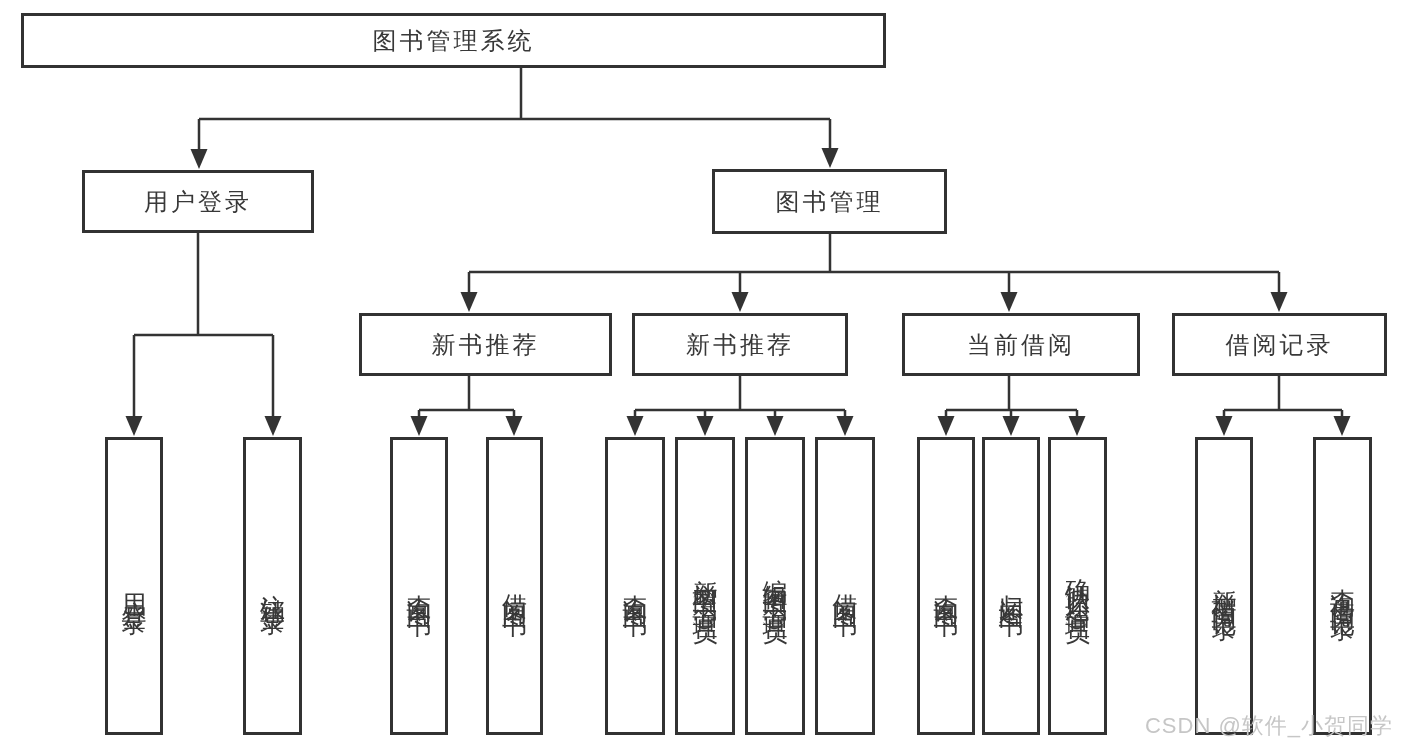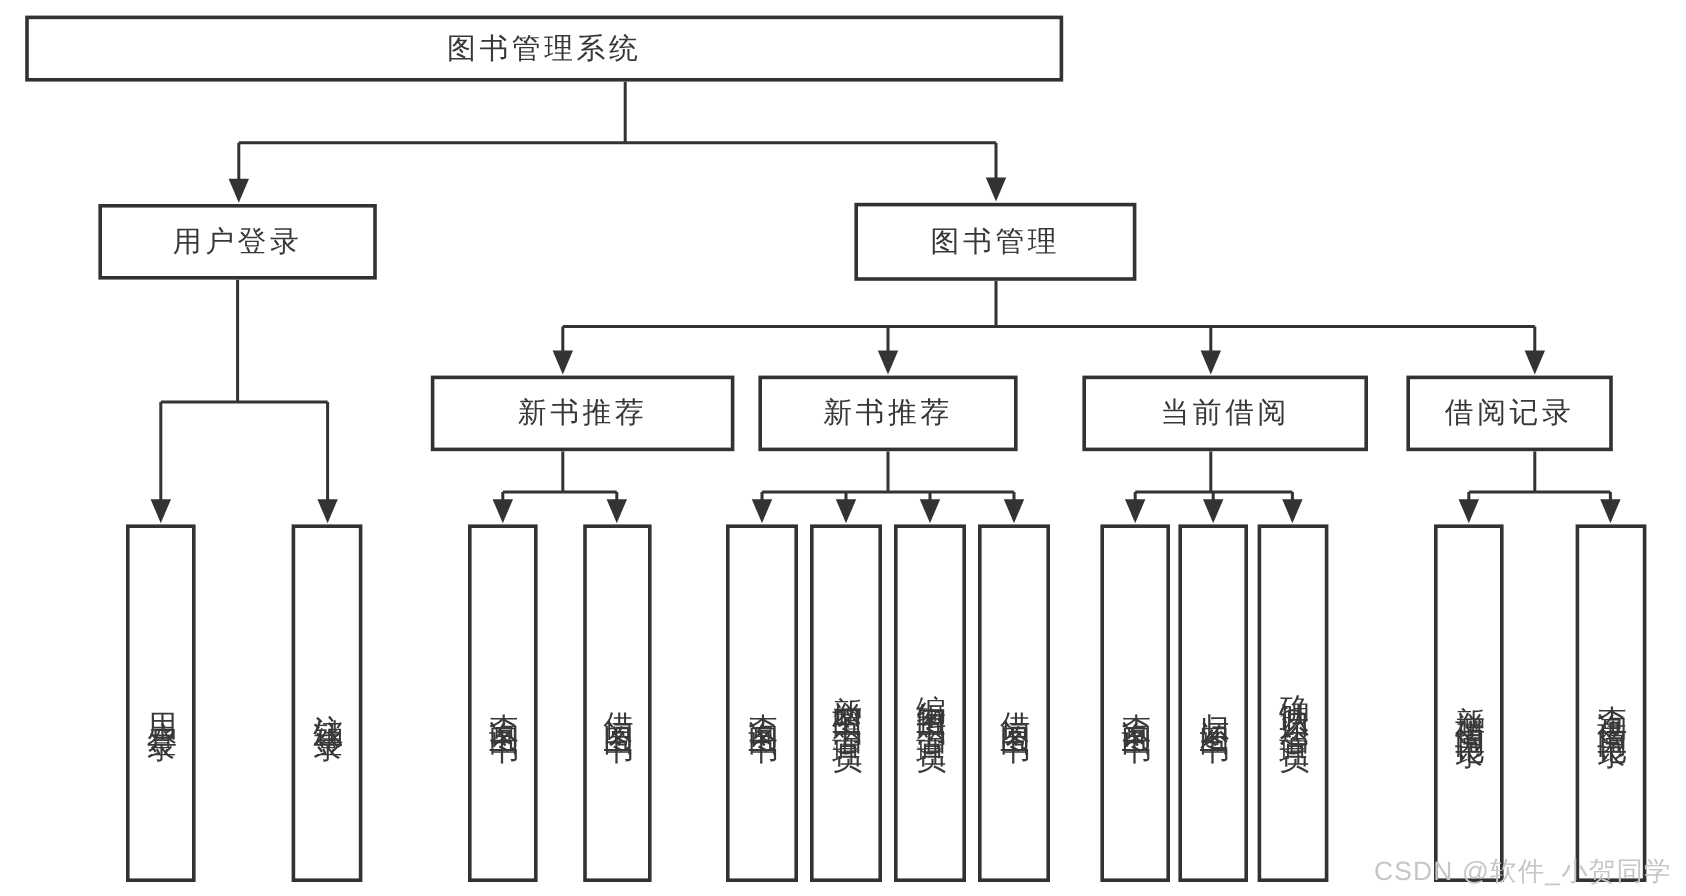--- a/index.html
+++ b/index.html
@@ -83,21 +83,21 @@
 
   <div class="node" style="left:359px;top:313px;width:253px;height:63px">
     <span>新书推荐</span>
   </div>
   <div class="node" style="left:632px;top:313px;width:216px;height:63px">
     <span>新书推荐</span>
   </div>
   <div class="node" style="left:902px;top:313px;width:238px;height:63px">
     <span>当前借阅</span>
   </div>
-  <div class="node" style="left:1172px;top:313px;width:172px;height:63px">
+  <div class="node" style="left:1172px;top:313px;width:215px;height:63px">
     <span>借阅记录</span>
   </div>
 
   <div class="node leaf" style="left:105px;top:437px;width:58px;height:298px">
     <span>用户登录</span>
   </div>
   <div class="node leaf" style="left:243px;top:437px;width:59px;height:298px">
     <span>注销登录</span>
   </div>
 

